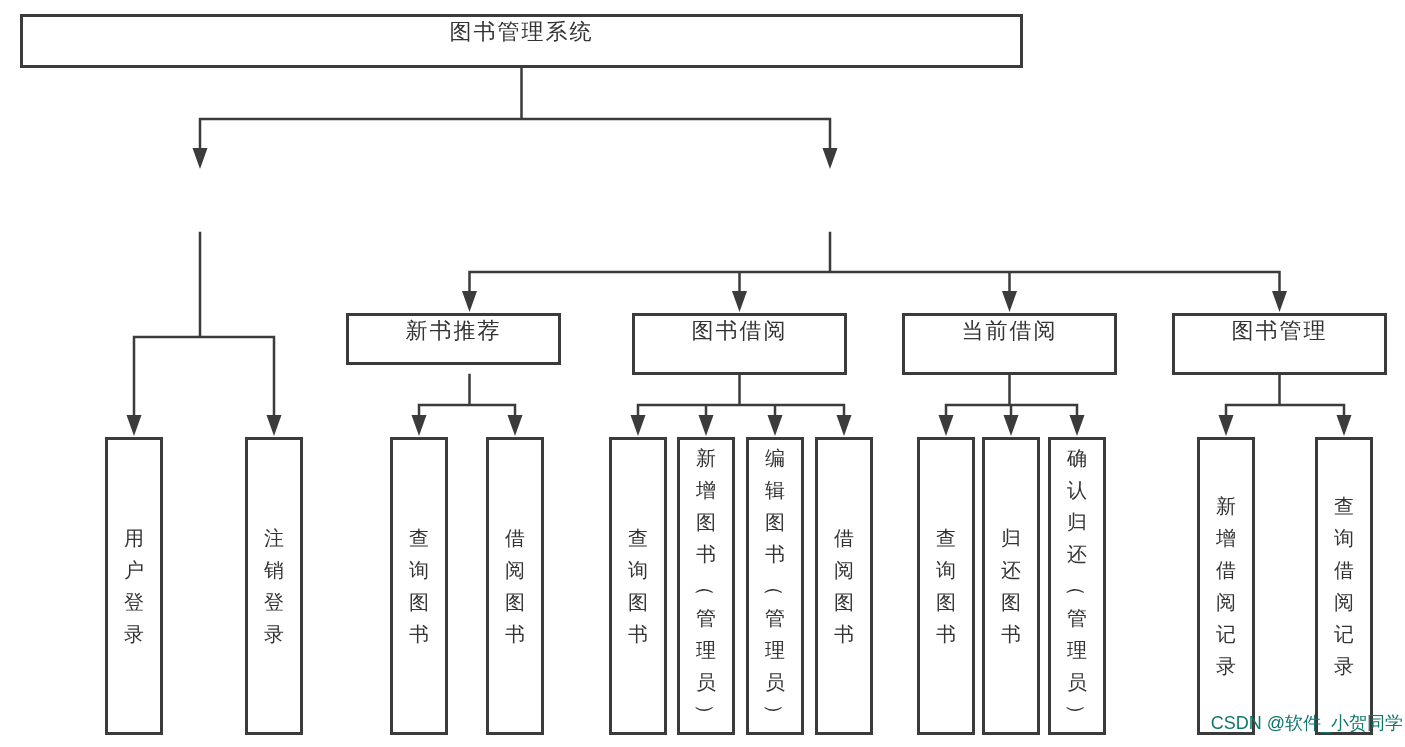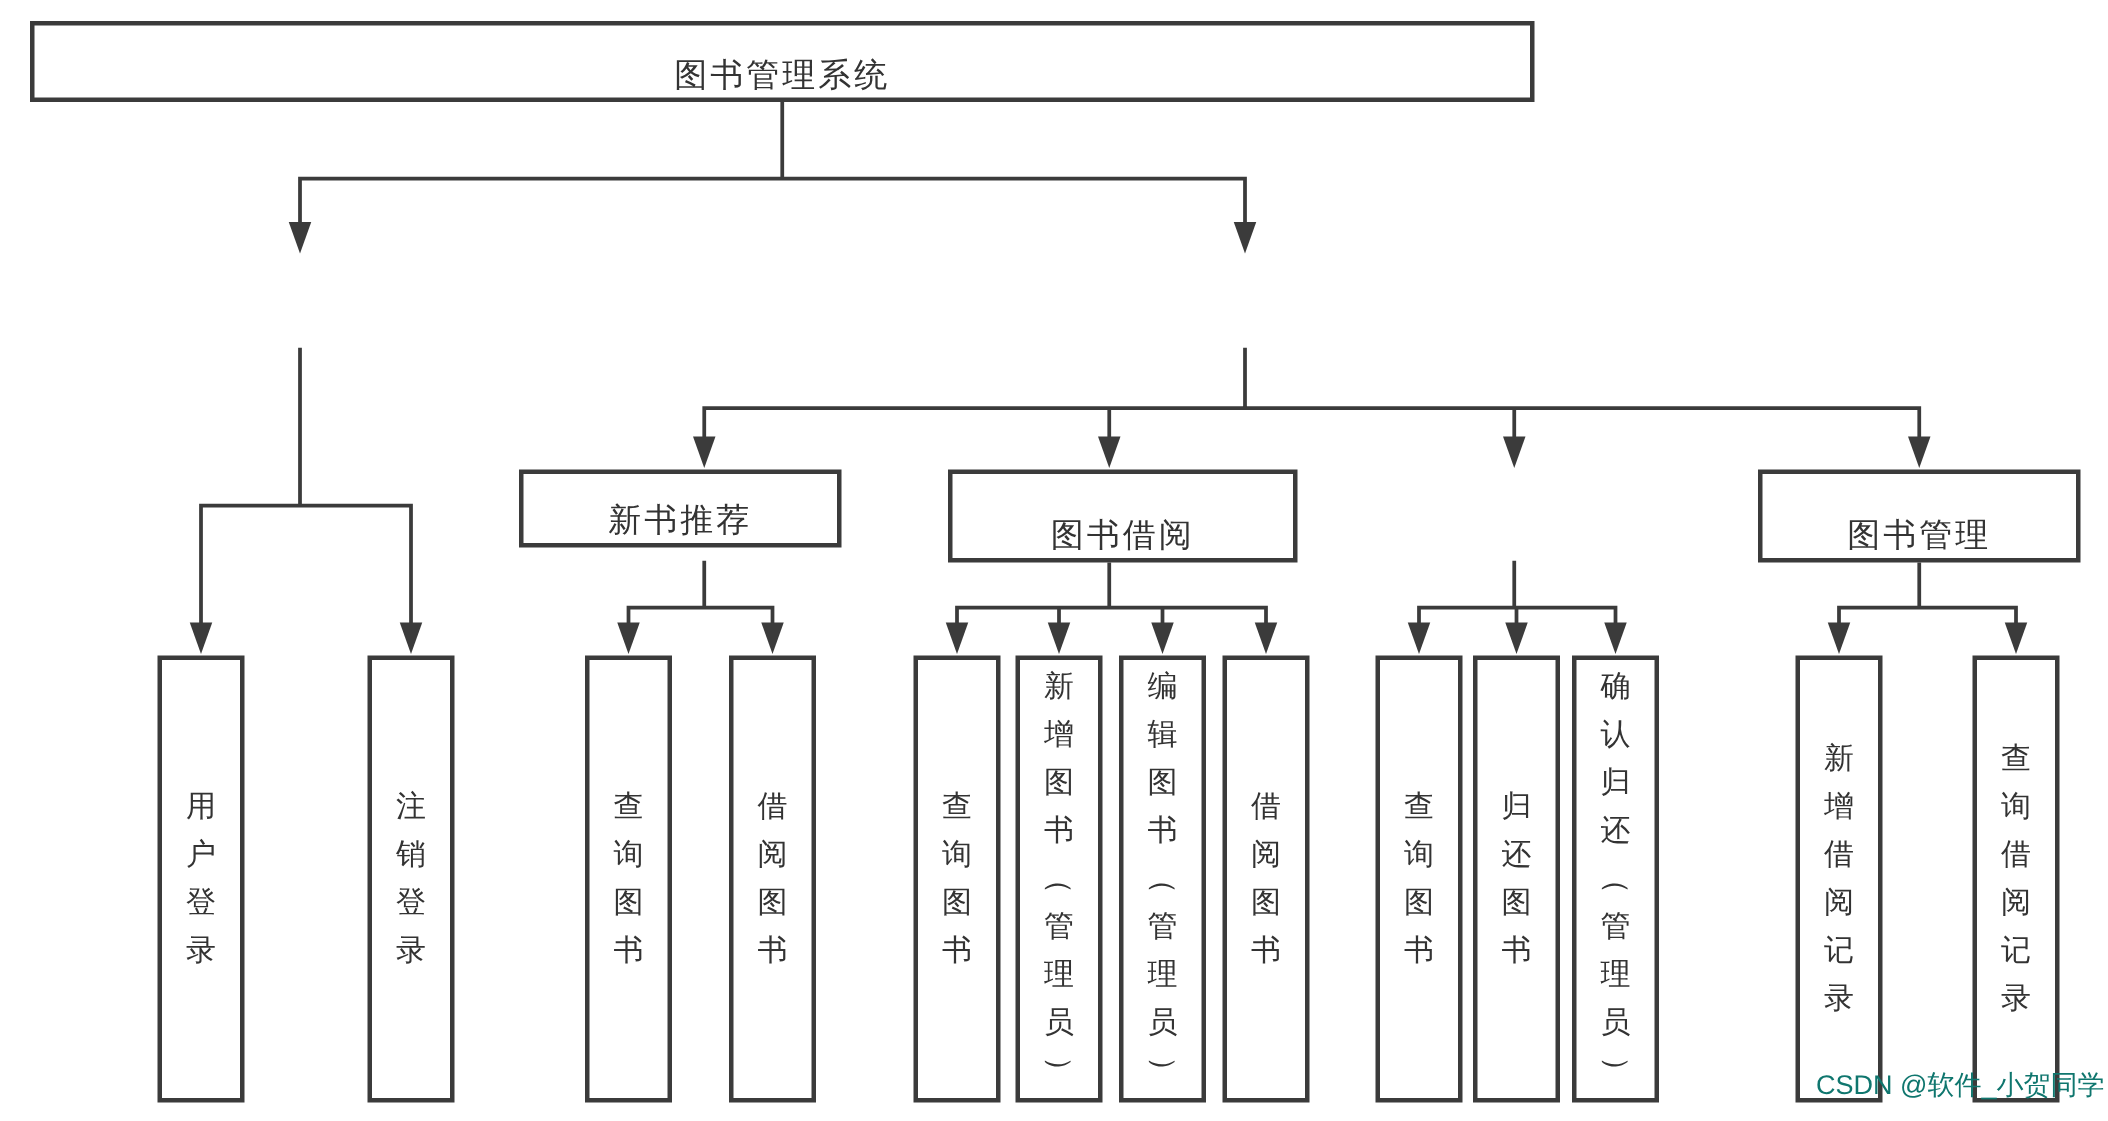--- a/index.html
+++ b/index.html
@@ -22,21 +22,21 @@
     top: 0;
     width: 1405px;
     height: 747px;
   }
   .box {
     position: absolute;
     box-sizing: border-box;
     border: 3px solid #3b3b3b;
     background: #ffffff;
     display: flex;
-    align-items: flex-end;
+    align-items: flex-start;
     justify-content: center;
   }
   .hlabel {
     font-size: 22px;
     letter-spacing: 2px;
     white-space: nowrap;
   }
   .vtext {
     display: flex;
     flex-direction: column;
@@ -128,22 +128,25 @@
   </svg>
 
   <div class="box" style="left:20px; top:14px; width:1003px; height:54px">
     <span class="hlabel">图书管理系统</span>
   </div>
 
 
   <div class="box" style="left:346px; top:313px; width:215px; height:52px">
     <span class="hlabel">新书推荐</span>
   </div>
-  <div class="box" style="left:632px; top:313px; width:233px; height:62px">
+  <div class="box" style="left:632px; top:313px; width:215px; height:62px">
     <span class="hlabel">图书借阅</span>
+  </div>
+  <div class="box" style="left:902px; top:313px; width:215px; height:62px">
+    <span class="hlabel">当前借阅</span>
   </div>
   <div class="box" style="left:1172px; top:313px; width:215px; height:62px">
     <span class="hlabel">图书管理</span>
   </div>
 
   <div class="box" style="left:105px; top:437px; width:58px; height:298px">
     <span class="vtext">
         <div class="vchar">用</div>
         <div class="vchar">户</div>
         <div class="vchar">登</div>

